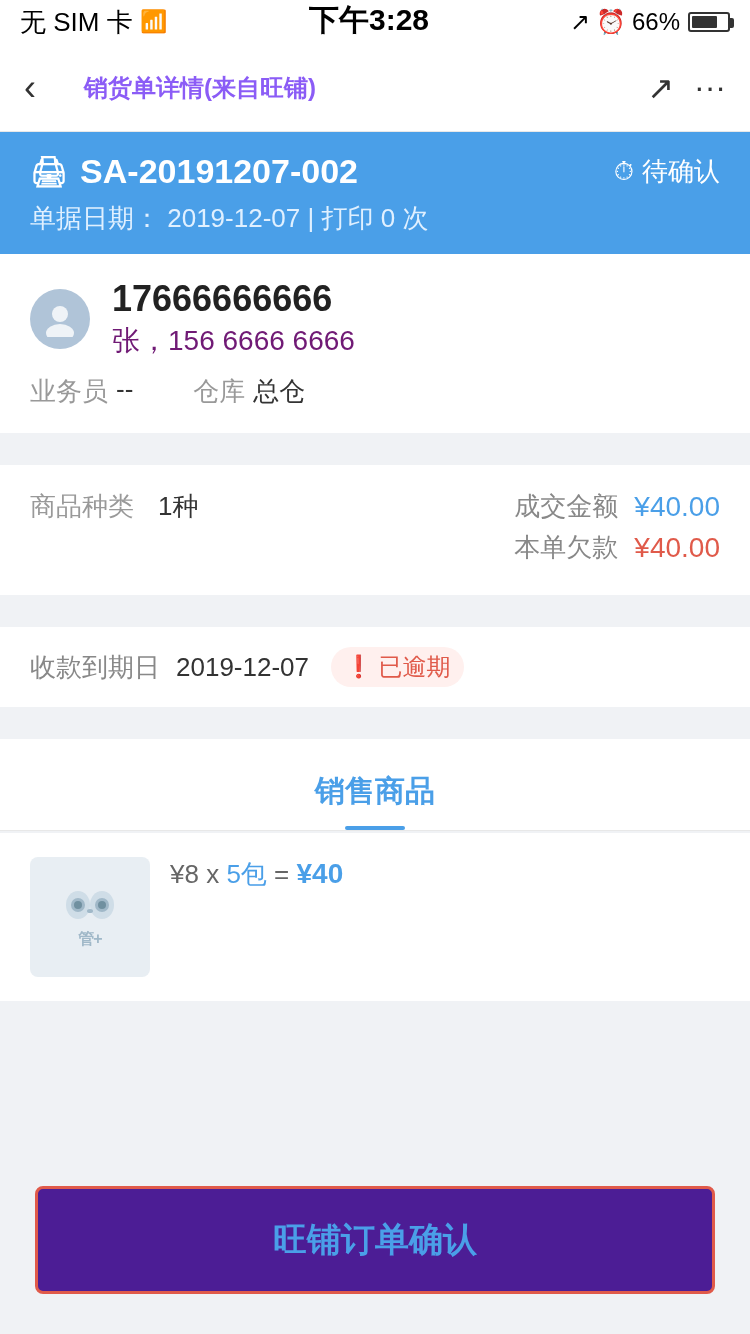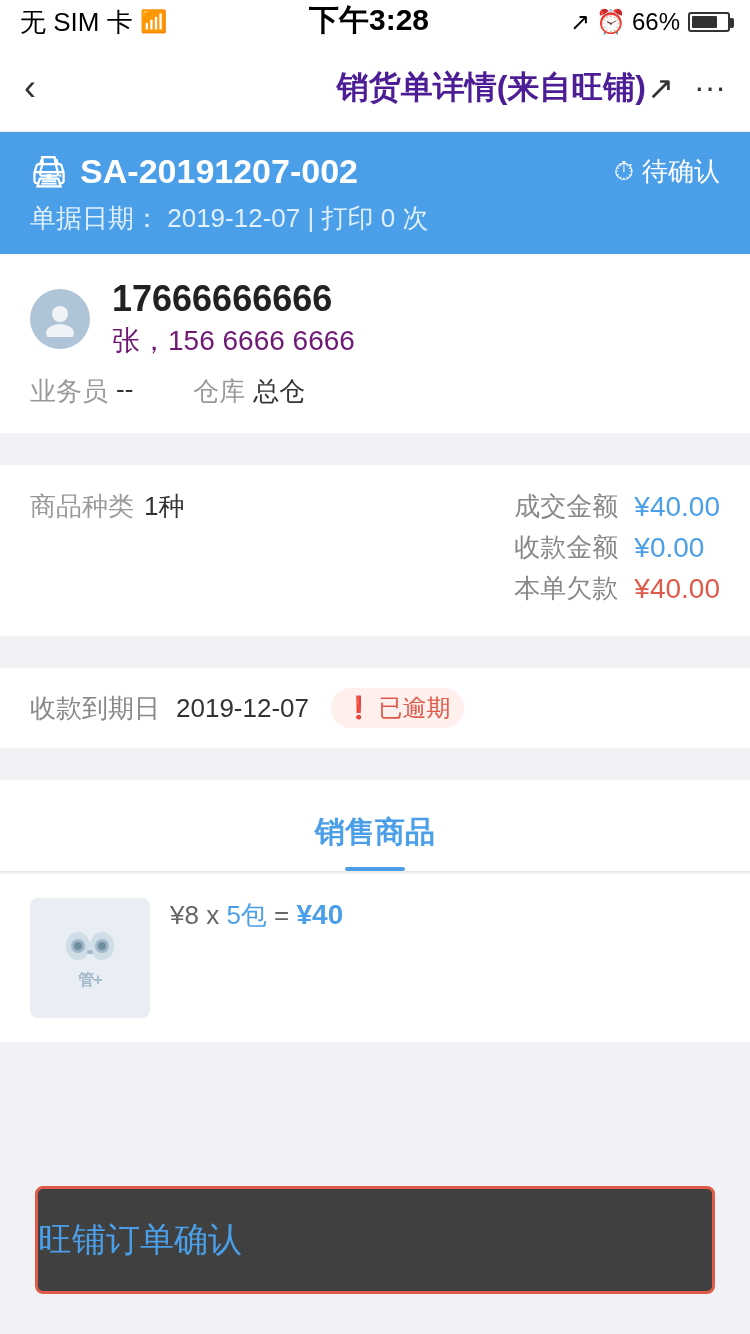--- a/index.html
+++ b/index.html
@@ -64,25 +64,25 @@
       padding: 0 24px;
       border-bottom: 1px solid #e8e8e8;
     }
     .nav-back {
       font-size: 36px;
       color: #333;
       cursor: pointer;
       width: 60px;
     }
     .nav-title {
-      font-size: 32px;
+      font-size: 24px;
       font-weight: 600;
-      color: #4c1d95;
+      color: #8b5cf6;
       flex: 1;
-      text-align: right;
+      text-align: left;
     }
     .nav-actions {
       display: flex;
       align-items: center;
       gap: 20px;
       width: 80px;
       justify-content: flex-end;
     }
     .nav-action-icon {
       font-size: 32px;
@@ -174,21 +174,21 @@
     }
     .info-row {
       display: flex;
       justify-content: space-between;
       align-items: flex-start;
     }
     .info-left { }
     .info-right { text-align: right; }
     .info-item {
       display: flex;
-      gap: 10px;
+      gap: 24px;
       font-size: 26px;
       color: #555;
       margin-bottom: 6px;
     }
     .info-item-label { color: #999; }
     .info-item-value { color: #333; }
     .amount-row {
       display: flex;
       align-items: center;
       font-size: 26px;
@@ -311,28 +311,28 @@
     .confirm-btn-wrapper {
       position: fixed;
       bottom: 40px;
       left: 50%;
       transform: translateX(-50%);
       width: 680px;
     }
     .confirm-btn {
       width: 100%;
       padding: 28px 0;
-      background: #404040;
+      background: #4c1d95;
       border: 3px solid #e05a4a;
       border-radius: 8px;
-      text-align: left;
+      text-align: center;
       font-size: 34px;
       color: #4a9fe8;
       cursor: pointer;
-      font-weight: 400;
+      font-weight: 700;
     }
 
     .divider {
       height: 16px;
       background: #f0f2f5;
     }
   </style>
 </head>
 <body>
 
@@ -415,24 +415,20 @@
         <span class="info-item-label">商品种类</span>
         <span class="info-item-value">1种</span>
       </div>
     </div>
     <div class="info-right">
       <div class="amount-row">
         <span class="amount-label">成交金额</span>
         <span class="amount-value-blue" style="margin-left:16px;">¥40.00</span>
       </div>
       <div class="amount-row">
-        <span class="amount-label">收款金额</span>
-        <span class="amount-value-blue" style="margin-left:16px;">¥0.00</span>
-      </div>
-      <div class="amount-row">
         <span class="amount-label">本单欠款</span>
         <span class="amount-value-red" style="margin-left:16px;">¥40.00</span>
       </div>
     </div>
   </div>
 </div>
 
 <div class="divider"></div>
 
 <div class="due-date-card">

